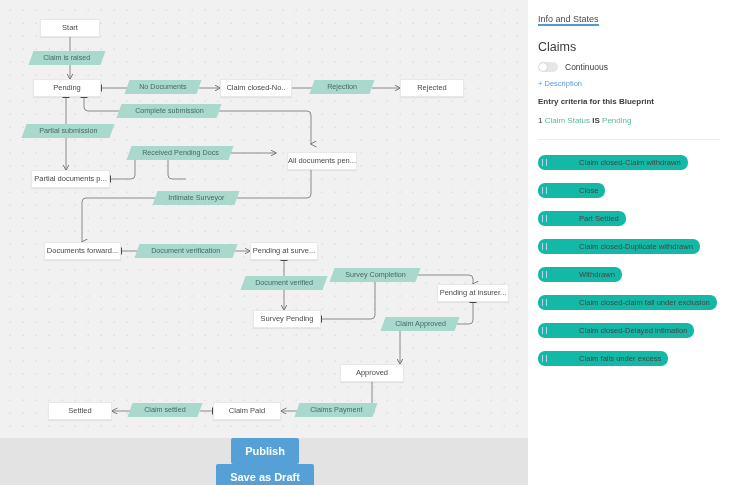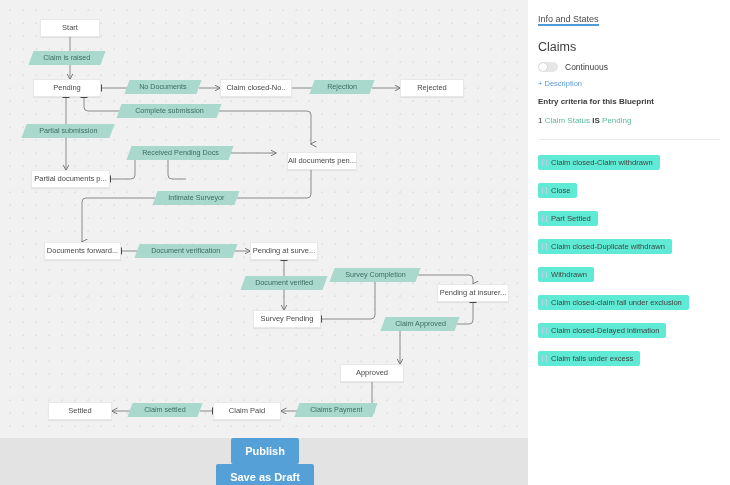--- a/index.html
+++ b/index.html
@@ -132,27 +132,28 @@
   .criteria .op { color: #3c3c3c; font-weight: bold; }
 
   #panel-sep {
     height: 1px; background: #ececec;
     margin: 0 0 12px 0;
   }
 
   .chip {
     display: inline-flex;
     align-items: center;
-    background: #5eead4;
-    border-radius: 2px;
+    background: #14b8a6;
+    border-radius: 7px;
     padding: 3px 7px 3px 4px;
     font-size: 7.6px;
     color: #444;
     margin-bottom: 10px;
     white-space: nowrap;
+    gap: 28px;
   }
   .chip .grip {
     display: inline-block;
     width: 3px; height: 7px;
     margin-right: 4px;
     border-left: 1px solid #b9d4e4;
     border-right: 1px solid #b9d4e4;
     flex: none;
   }
 

